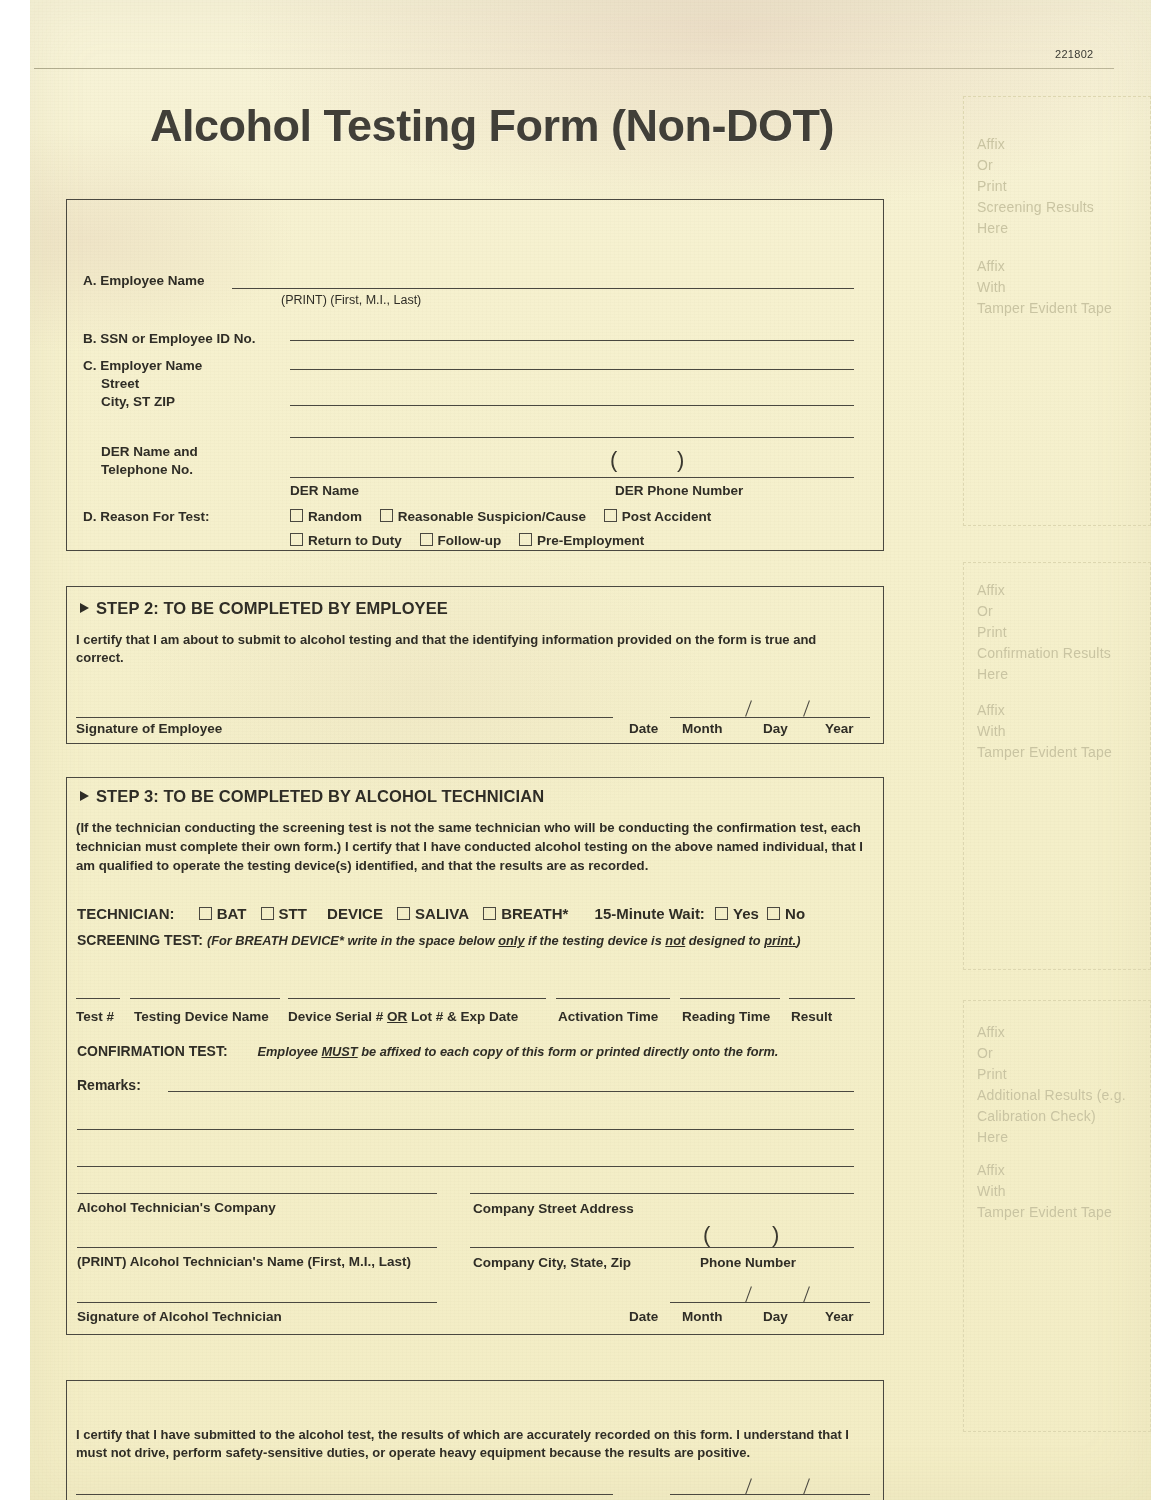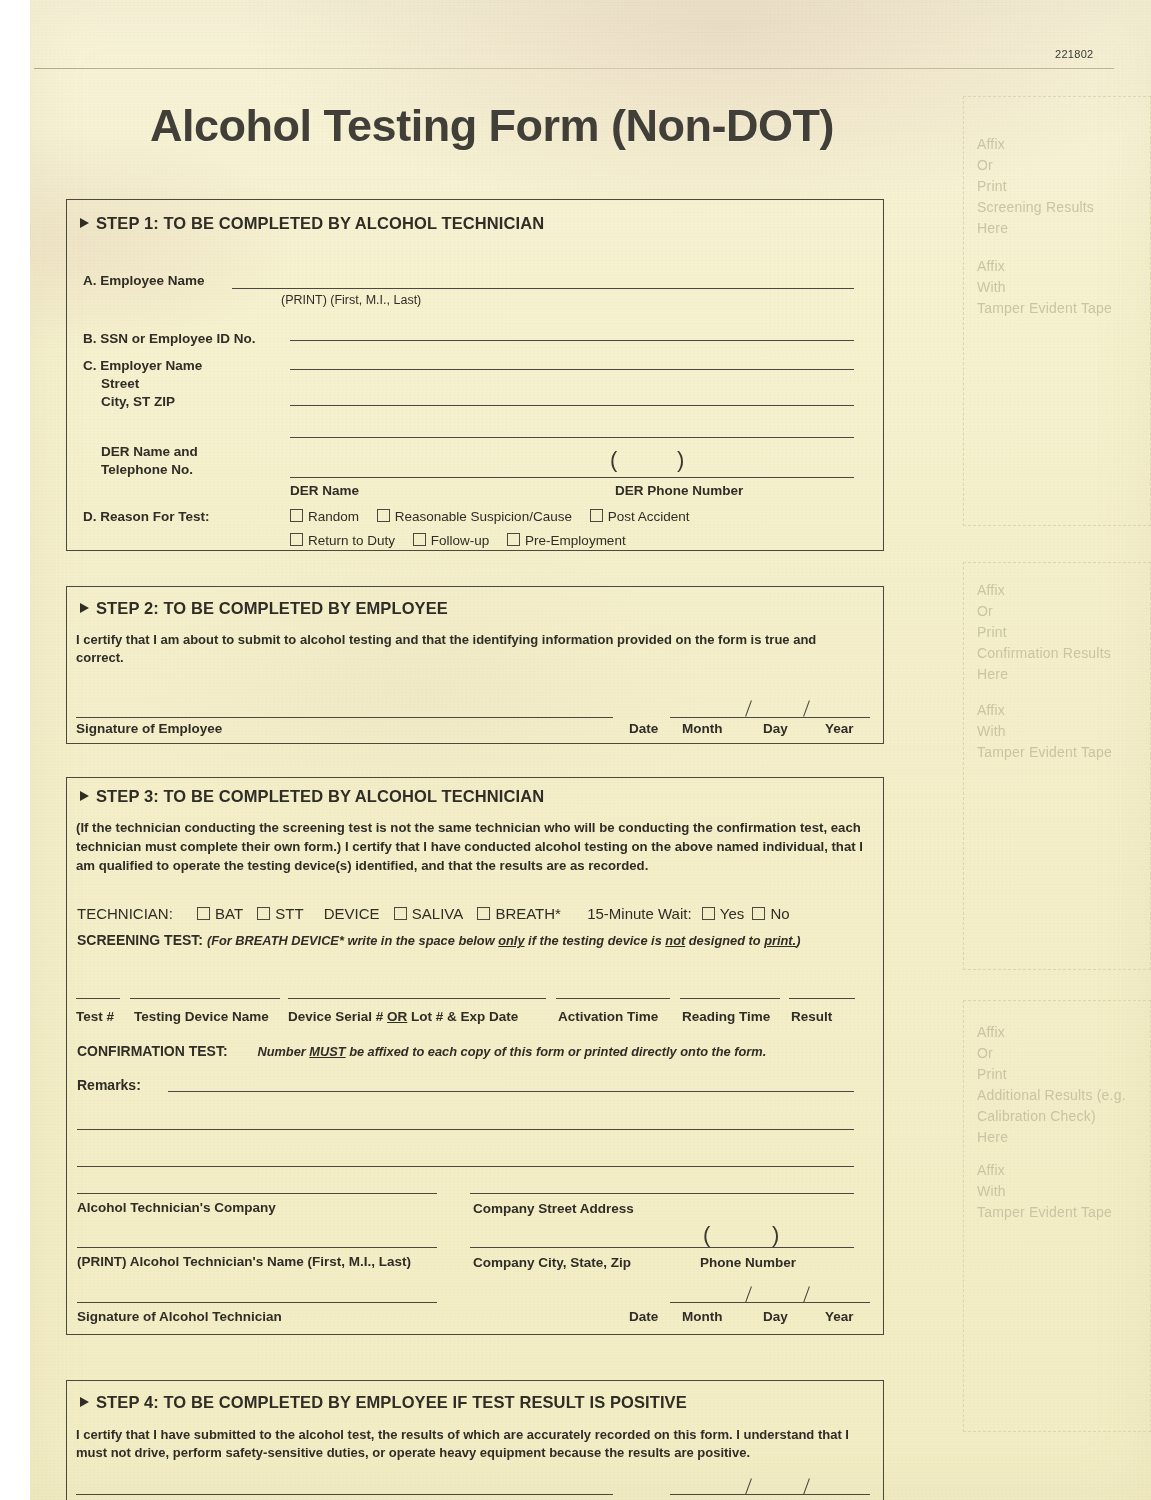--- a/index.html
+++ b/index.html
@@ -93,21 +93,21 @@
 
   
   .cb{
     display:inline-block;
     width:11px;height:11px;
     border:1.3px solid #4a4840;
     margin-right:5px;
     vertical-align:-1px;
     background:transparent;
   }
-  .ckrow{font-size:13.5px;font-weight:normal;color:#2f2d26;white-space:nowrap;}
+  .ckrow{font-size:13.5px;font-weight:bold;color:#2f2d26;white-space:nowrap;}
   .ckrow .gap{display:inline-block;width:14px;}
 
   .paren{font-size:22px; color:#3a382f; font-weight:300;}
 
   .slash{
     width:1.2px;height:17px;background:#4a4840;
     transform:rotate(20deg);
   }
   .affix-panel{
     position:absolute;
@@ -128,23 +128,20 @@
 
 <div id="page">
   <div id="paper" class="abs"></div>
 
   <div id="top-rule" class="abs"></div>
   <div id="serial" class="abs">221802</div>
 
   <div id="title" class="abs">Alcohol Testing Form (Non-DOT)</div>
 
   <div class="box abs" style="left:66px;top:199px;width:818px;height:352px;"></div>
-  <div class="step-head abs" style="left:80px;top:214px;">
-    <span class="tri"></span><span>STEP 1: TO BE COMPLETED BY ALCOHOL TECHNICIAN</span>
-  </div>
 
   <div class="lbl abs" style="left:83px;top:273px;">A. Employee Name</div>
   <div class="rule abs" style="left:232px;top:288px;width:622px;"></div>
   <div class="lbl-n abs small" style="left:281px;top:293px;">(PRINT) (First, M.I., Last)</div>
 
   <div class="lbl abs" style="left:83px;top:325px;margin-top:6px;">B. SSN or Employee ID No.</div>
   <div class="rule abs" style="left:290px;top:340px;width:564px;"></div>
 
   <div class="lbl abs" style="left:83px;top:358px;">C. Employer Name</div>
   <div class="lbl abs" style="left:101px;top:376px;">Street</div>
@@ -222,21 +219,21 @@
   <div class="lbl abs" style="left:76px;top:1009px;">Test #</div>
   <div class="lbl abs" style="left:134px;top:1009px;">Testing Device Name</div>
   <div class="lbl abs" style="left:288px;top:1009px;"><span>Device Serial # </span><span class="u">OR</span><span> Lot # &amp; Exp Date</span></div>
   <div class="lbl abs" style="left:558px;top:1009px;">Activation Time</div>
   <div class="lbl abs" style="left:682px;top:1009px;">Reading Time</div>
   <div class="lbl abs" style="left:791px;top:1009px;">Result</div>
 
   <div class="abs" style="left:77px;top:1043px;font-size:14px;font-weight:bold;color:#2f2d26;white-space:nowrap;">
     <span>CONFIRMATION TEST:</span>
     <span style="display:inline-block;width:22px"></span>
-    <span class="ital" style="font-size:12.8px;font-weight:bold;"><span>Number </span><span class="u">MUST</span><span> be affixed to each copy of this form or printed directly  onto the form.</span></span>
+    <span class="ital" style="font-size:12.8px;font-weight:bold;"><span>Employee </span><span class="u">MUST</span><span> be affixed to each copy of this form or printed directly  onto the form.</span></span>
   </div>
 
   <div class="lbl abs" style="left:77px;top:1077px;font-size:14px;">Remarks:</div>
   <div class="rule abs" style="left:168px;top:1091px;width:686px;"></div>
   <div class="rule abs" style="left:77px;top:1129px;width:777px;"></div>
   <div class="rule abs" style="left:77px;top:1166px;width:777px;"></div>
 
   <div class="rule abs" style="left:77px;top:1193px;width:360px;"></div>
   <div class="lbl abs" style="left:77px;top:1200px;">Alcohol Technician's Company</div>
   <div class="rule abs" style="left:470px;top:1193px;width:384px;"></div>
@@ -255,23 +252,20 @@
   <div class="lbl abs" style="left:77px;top:1309px;">Signature of Alcohol Technician</div>
   <div class="rule abs" style="left:670px;top:1302px;width:200px;"></div>
   <div class="slash abs" style="left:748px;top:1286px;"></div>
   <div class="slash abs" style="left:806px;top:1286px;"></div>
   <div class="lbl abs" style="left:629px;top:1309px;">Date</div>
   <div class="lbl abs" style="left:682px;top:1309px;">Month</div>
   <div class="lbl abs" style="left:763px;top:1309px;">Day</div>
   <div class="lbl abs" style="left:825px;top:1309px;">Year</div>
 
   <div class="box abs" style="left:66px;top:1380px;width:818px;height:140px;"></div>
-  <div class="step-head abs" style="left:80px;top:1393px;">
-    <span class="tri"></span><span>STEP 4: TO BE COMPLETED BY EMPLOYEE IF TEST RESULT IS POSITIVE</span>
-  </div>
   <div class="para abs" style="left:76px;top:1426px;width:800px;">I certify that I have submitted to the alcohol test, the results of which are accurately recorded on this form. I understand that I must not drive, perform safety-sensitive duties, or operate heavy equipment because the results are positive.</div>
 
   <div class="rule abs" style="left:76px;top:1494px;width:537px;"></div>
   <div class="rule abs" style="left:670px;top:1494px;width:200px;"></div>
   <div class="slash abs" style="left:748px;top:1478px;"></div>
   <div class="slash abs" style="left:806px;top:1478px;"></div>
 
   <div class="affix-panel abs" style="left:963px;top:96px;width:188px;height:430px;"></div>
   <div class="affix-txt abs" style="left:977px;top:134px;">Affix
 Or

